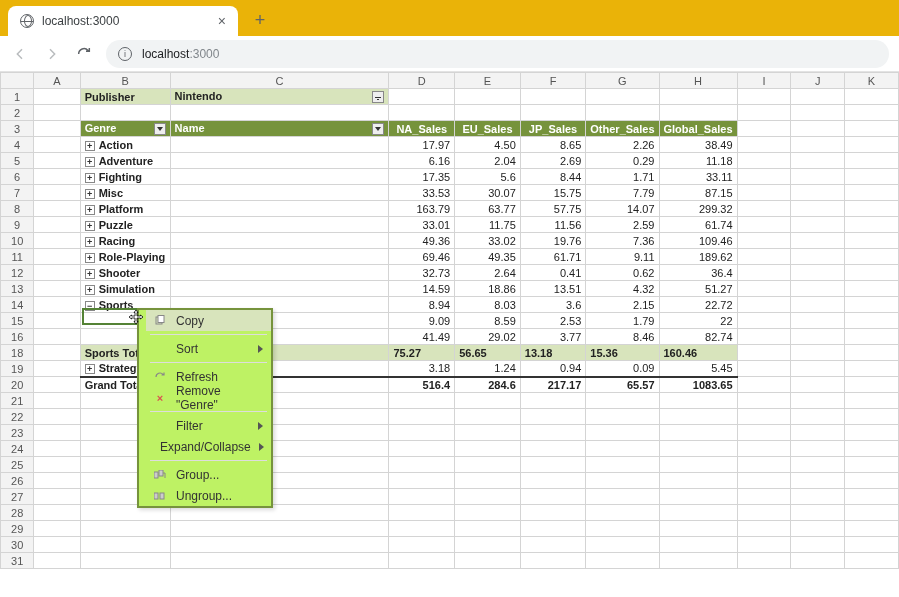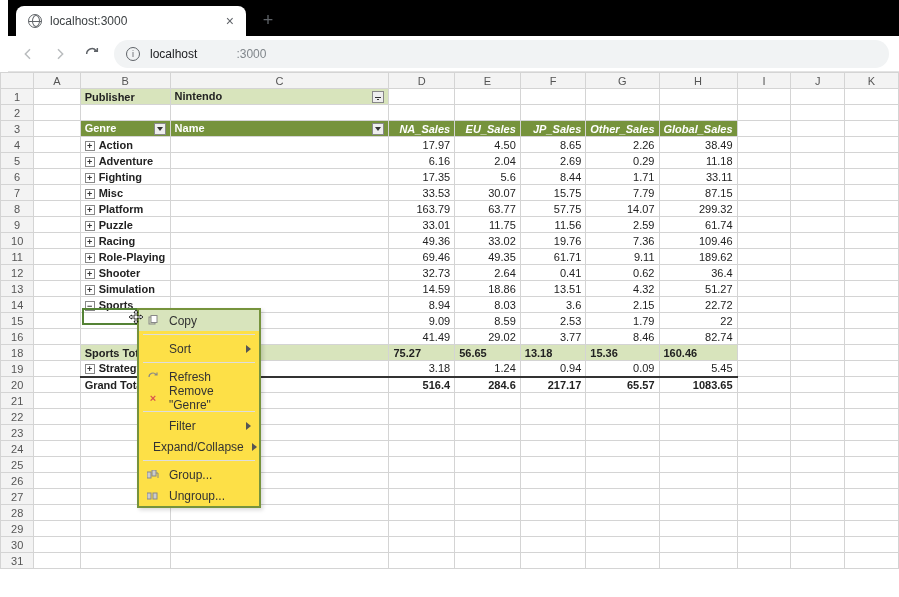--- a/index.html
+++ b/index.html
@@ -5,21 +5,21 @@
   * { box-sizing: border-box; }
   body {
     margin: 0;
     font-family: "Segoe UI", Arial, sans-serif;
     font-size: 12px;
     background: #fff;
     color: #222;
     overflow: hidden;
   }
   
-  .browser-chrome { background: #000000; margin-left: 8px; }
+  .browser-chrome { background: #eab308; }
   .tabbar {
     display: flex;
     align-items: flex-end;
     height: 36px;
     padding-left: 8px;
     gap: 8px;
   }
   .tab {
     display: flex;
     align-items: center;
@@ -76,21 +76,21 @@
     align-items: center;
     padding: 0 12px;
     gap: 10px;
     color:#202124;
   }
   .info-icon {
     width:14px; height:14px; border:1.3px solid #5f6368; border-radius:50%;
     display:flex;align-items:center;justify-content:center; font-size:9px;color:#5f6368;
   }
   .addr-host { color:#202124; }
-  .addr-path { color:#80868b;padding-left:39px; }
+  .addr-path { color:#80868b; }
 
   
   .sheet { position: relative; }
   .grid { border-collapse: collapse; table-layout: fixed; }
   .grid th, .grid td {
     border: 1px solid #d4d4d4;
     height: 16px;
     padding: 0 4px;
     font-size: 11px;
     white-space: nowrap;
@@ -111,21 +111,21 @@
   .col-B { width: 90px; }
   .col-C { width: 228px; }
   .col-D, .col-E, .col-F, .col-G, .col-H { width: 66px; }
   .col-I, .col-J, .col-K { width: 56px; }
 
   .num { text-align: right; }
   .bold { font-weight: bold; }
 
   .pivot-label { background:#d8e4bc !important; font-weight:bold; }
   .pivot-header { background:#76933c !important; color:#fff; font-weight:bold; }
-  .pivot-header.num { text-align:right;font-style:italic; }
+  .pivot-header.num { text-align:center; }
   .subtotal { background:#d8e4bc !important; font-weight:bold; }
   .subtotal.num { text-align:left; }
   .grandtotal { font-weight:bold; border-top:2px solid #333 !important; }
 
   .dropdown-btn {
     float: right;
     width: 12px; height: 12px;
     border: 1px solid #888;
     background: #eee;
     display:flex;align-items:center;justify-content:center;
@@ -149,27 +149,28 @@
 
   .active-cell-outline {
     position:absolute;
     border:2px solid #548235;
     pointer-events:none;
   }
 
   
   .context-menu {
     position:absolute;
-    background:#fde047;
+    background:#bef264;
     border:2px solid #76933c;
-    width:124px;
+    width:136px;
     font-size:12px;
     color:#333;
     box-shadow: 2px 2px 4px rgba(0,0,0,0.15);
     z-index: 50;
+    padding-left: 7px;
   }
   .context-menu .item {
     display:flex;align-items:center;
     height:21px;
     padding: 0 8px 0 6px;
     gap:8px;
     cursor:pointer;
   }
   .context-menu .item:hover, .context-menu .item.hover { background:#d8e4bc; }
   .context-menu .sep { height:1px;background:#ddd;margin:3px 4px; }

